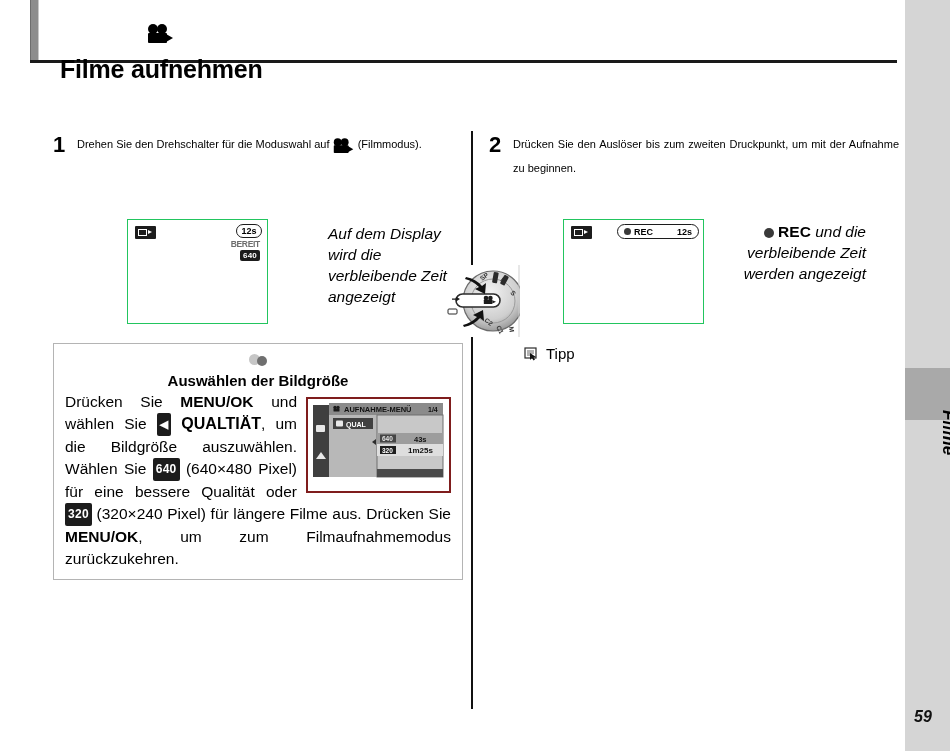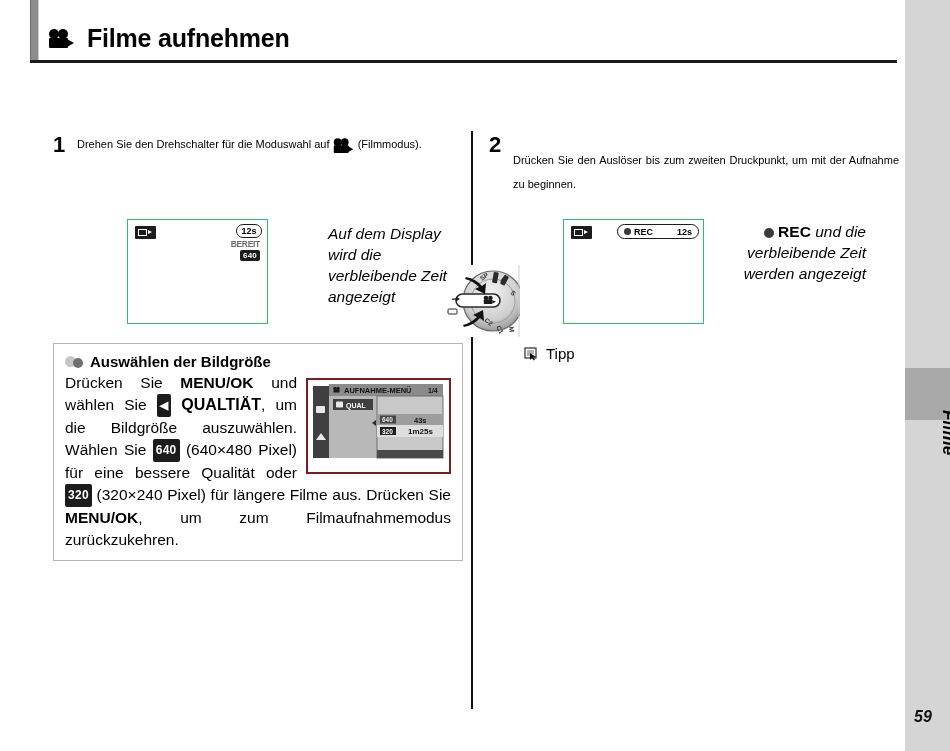--- a/index.html
+++ b/index.html
@@ -22,23 +22,23 @@
   .page-num{
     position:absolute;left:905px;top:708px;width:45px;
     font-weight:bold;font-style:italic;font-size:16px;color:#111;
     padding-left:9px;box-sizing:border-box;
   }
 
   
   .head-bar{position:absolute;left:30px;top:0;width:7px;height:62px;background:#8d8d8d;border-left:1px solid #6e6e6e;border-right:1px solid #c8c8c8;}
   .head-rule{position:absolute;left:30px;top:60px;width:867px;height:3px;background:#1a1a1a;}
   .head-title{
-    position:absolute;left:48px;top:24px;
+    position:absolute;left:60px;top:24px;
     font-size:25px;font-weight:bold;letter-spacing:-.2px;white-space:nowrap;
-    display:flex;align-items:center;gap:11px;
+    display:flex;align-items:center;gap:11px;flex-direction:column;
   }
 
   
   .cam-ico{display:inline-block;position:relative;width:28px;height:20px;}
   .cam-ico .reel1{position:absolute;left:1px;top:0;width:10px;height:10px;border-radius:50%;background:#000;}
   .cam-ico .reel2{position:absolute;left:10px;top:0;width:10px;height:10px;border-radius:50%;background:#000;}
   .cam-ico .body{position:absolute;left:1px;top:9px;width:19px;height:10px;background:#000;border-radius:1px;}
   .cam-ico .lens{position:absolute;left:19px;top:10px;width:0;height:0;border-top:4px solid transparent;border-bottom:4px solid transparent;border-left:7px solid #000;}
 
   
@@ -82,21 +82,21 @@
   .lcd .rec-lbl{font-size:9px;font-weight:bold;margin-left:3px;}
   .lcd .rec-time{font-size:9px;font-weight:bold;margin-left:auto;}
 
   .cap{font-style:italic;font-size:15.5px;line-height:21px;}
 
   
   .infobox{
     border:1px solid #b4b4b4;background:#fff;box-sizing:border-box;
     padding:9px 11px 10px 11px;
   }
-  .ib-title{font-size:15px;font-weight:bold;display:flex;align-items:center;gap:6px;margin-bottom:2px;}
+  .ib-title{font-size:15px;font-weight:bold;display:flex;align-items:center;gap:6px;margin-bottom:2px;flex-direction:column;}
   .dots{position:relative;width:19px;height:13px;flex:none;}
   .dots .d1{position:absolute;left:0;top:1px;width:11px;height:11px;border-radius:50%;background:#c6c6c6;}
   .dots .d2{position:absolute;left:8px;top:3px;width:10px;height:10px;border-radius:50%;background:#6f6f6f;}
   .ib-body{font-size:15.5px;line-height:21.5px;text-align:justify;}
   .badge{
     display:inline-block;background:#1c1c1c;color:#fff;font-weight:bold;
     font-size:12px;padding:1px 3px;border-radius:2px;vertical-align:1px;letter-spacing:.3px;
   }
   .qbadge{
     display:inline-block;background:#1c1c1c;color:#fff;font-weight:bold;
@@ -249,21 +249,21 @@
       <div class="ib-body">
         <span>Drücken Sie </span><b>MENU/OK</b><span> und wählen Sie </span><span class="qbadge" style="padding:1px 3px;">◀</span> <b style="font-size:16px;">QUALTIÄT</b><span>, um die Bildgröße auszuwählen. Wählen Sie </span><span class="badge">640</span><span> (640×480 Pixel) für eine bessere Qualität oder </span><span class="badge">320</span><span> (320×240 Pixel) für längere Filme aus. Drücken Sie </span><b>MENU/OK</b><span>, um zum Filmaufnahmemodus zurückzukehren.</span>
       </div>
     </div>
   </div>
 
   <div class="colR">
 
     <div class="step">
       <div class="step-num">2</div>
-      <div class="step-txt just" style="width:298px;margin-top:16px;">Drücken Sie den Auslöser bis zum zweiten Druckpunkt, um mit der Aufnahme zu beginnen.</div>
+      <div class="step-txt just" style="width:298px;">Drücken Sie den Auslöser bis zum zweiten Druckpunkt, um mit der Aufnahme zu beginnen.</div>
     </div>
 
     <div style="position:absolute;left:74px;top:86px;display:flex;gap:12px;align-items:flex-start;">
       <div class="lcd" style="width:141px;height:105px;">
         <div class="movie-badge"></div>
         <div class="rec-pill">
           <span class="rec-dot"></span>
           <span class="rec-lbl">REC</span>
           <span class="rec-time">12s</span>
         </div>

